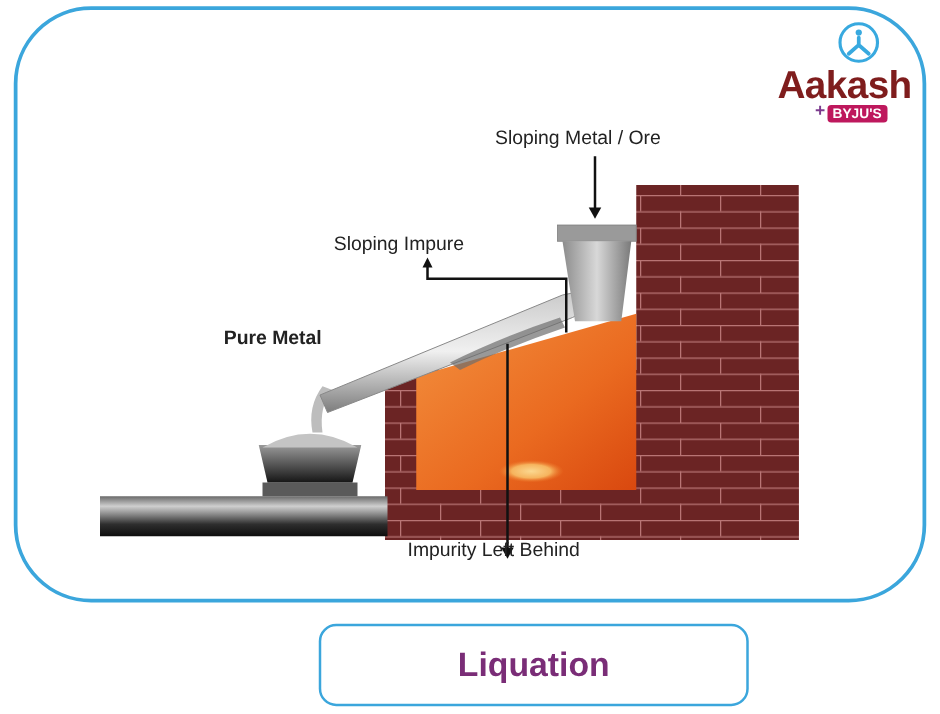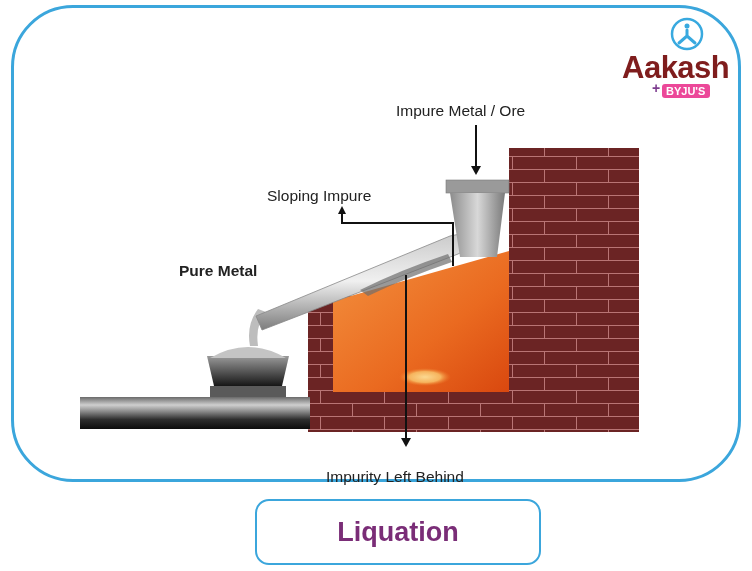--- a/index.html
+++ b/index.html
@@ -1,23 +1,23 @@
 <!DOCTYPE html>
 <html><head>
 <meta charset="utf-8">
 <style>
   html, body { margin:0; padding:0; background:#ffffff; }
   body { width:752px; height:571px; position:relative; overflow:hidden; font-family:"Liberation Sans", sans-serif; }
   .frame { position:absolute; left:11px; top:5px; width:730px; height:477px; border:3px solid #3ba6dc; border-radius:62px; box-sizing:border-box; }
   .label { position:absolute; font-size:15.5px; color:#222; white-space:nowrap; }
-  .caption-box { position:absolute; left:255px; top:499px; width:286px; height:66px; border:2.5px solid #3ba6dc; border-radius:14px; box-sizing:border-box; display:flex; align-items:center; justify-content:center; }
+  .caption-box { position:absolute; left:255px; top:499px; width:344px; height:66px; border:2.5px solid #3ba6dc; border-radius:14px; box-sizing:border-box; display:flex; align-items:center; justify-content:center; }
   .caption-text { font-size:27px; font-weight:bold; color:#7a2d77; }
   .logo { position:absolute; left:620px; top:14px; width:130px; height:90px; }
   .logo-word { position:absolute; left:2px; top:36px; font-size:31px; font-weight:bold; color:#7f1d1d; letter-spacing:-0.5px; }
-  .logo-byjus { position:absolute; left:42px; top:70px; background:#ec4899; color:#fff; font-size:11px; font-weight:bold; padding:1px 5px 1px 4px; border-radius:3px; }
+  .logo-byjus { position:absolute; left:42px; top:70px; background:#be185d; color:#fff; font-size:11px; font-weight:bold; padding:1px 5px 1px 4px; border-radius:3px; }
   .logo-plus { position:absolute; left:32px; top:66px; color:#7c3b8e; font-size:14px; font-weight:bold; }
   svg.diagram { position:absolute; left:0; top:0; }
 </style>
 </head>
 <body>
 
 <div class="frame"></div>
 
 <svg class="diagram" width="752" height="571">
   <defs>
@@ -85,24 +85,24 @@
   <line x1="476" y1="125" x2="476" y2="168" stroke="#111" stroke-width="2"></line>
   <polygon points="471,166 481,166 476,175" fill="#111"></polygon>
 
   <polyline points="453,266 453,223 342,223 342,212" fill="none" stroke="#111" stroke-width="2"></polyline>
   <polygon points="338,214 346,214 342,206" fill="#111"></polygon>
 
   <line x1="406" y1="275" x2="406" y2="440" stroke="#111" stroke-width="2"></line>
   <polygon points="401,438 411,438 406,447" fill="#111"></polygon>
 </svg>
 
-<span class="label" style="left:396px; top:102px;">Impure  Metal / Ore</span>
+<span class="label" style="left:396px; top:102px;">Sloping  Metal / Ore</span>
 <span class="label" style="left:267px; top:187px;">Sloping Impure</span>
 <span class="label" style="left:179px; top:262px;font-weight:bold;">Pure Metal</span>
-<span class="label" style="left:326px; top:468px;">Impurity Left Behind</span>
+<span class="label" style="left:326px; top:432px;">Impurity Left Behind</span>
 
 <div class="logo">
   <svg width="40" height="36" style="position:absolute; left:47px; top:2px;">
     <circle cx="20" cy="18" r="15" fill="none" stroke="#38a9df" stroke-width="2.5"></circle>
     <circle cx="20" cy="10" r="2.5" fill="#38a9df"></circle>
     <path d="M20,14 L20,20 L12,27 M20,20 L28,27" fill="none" stroke="#38a9df" stroke-width="3" stroke-linecap="round"></path>
   </svg>
   <span class="logo-word">Aakash</span>
   <span class="logo-plus">+</span>
   <span class="logo-byjus">BYJU'S</span>

